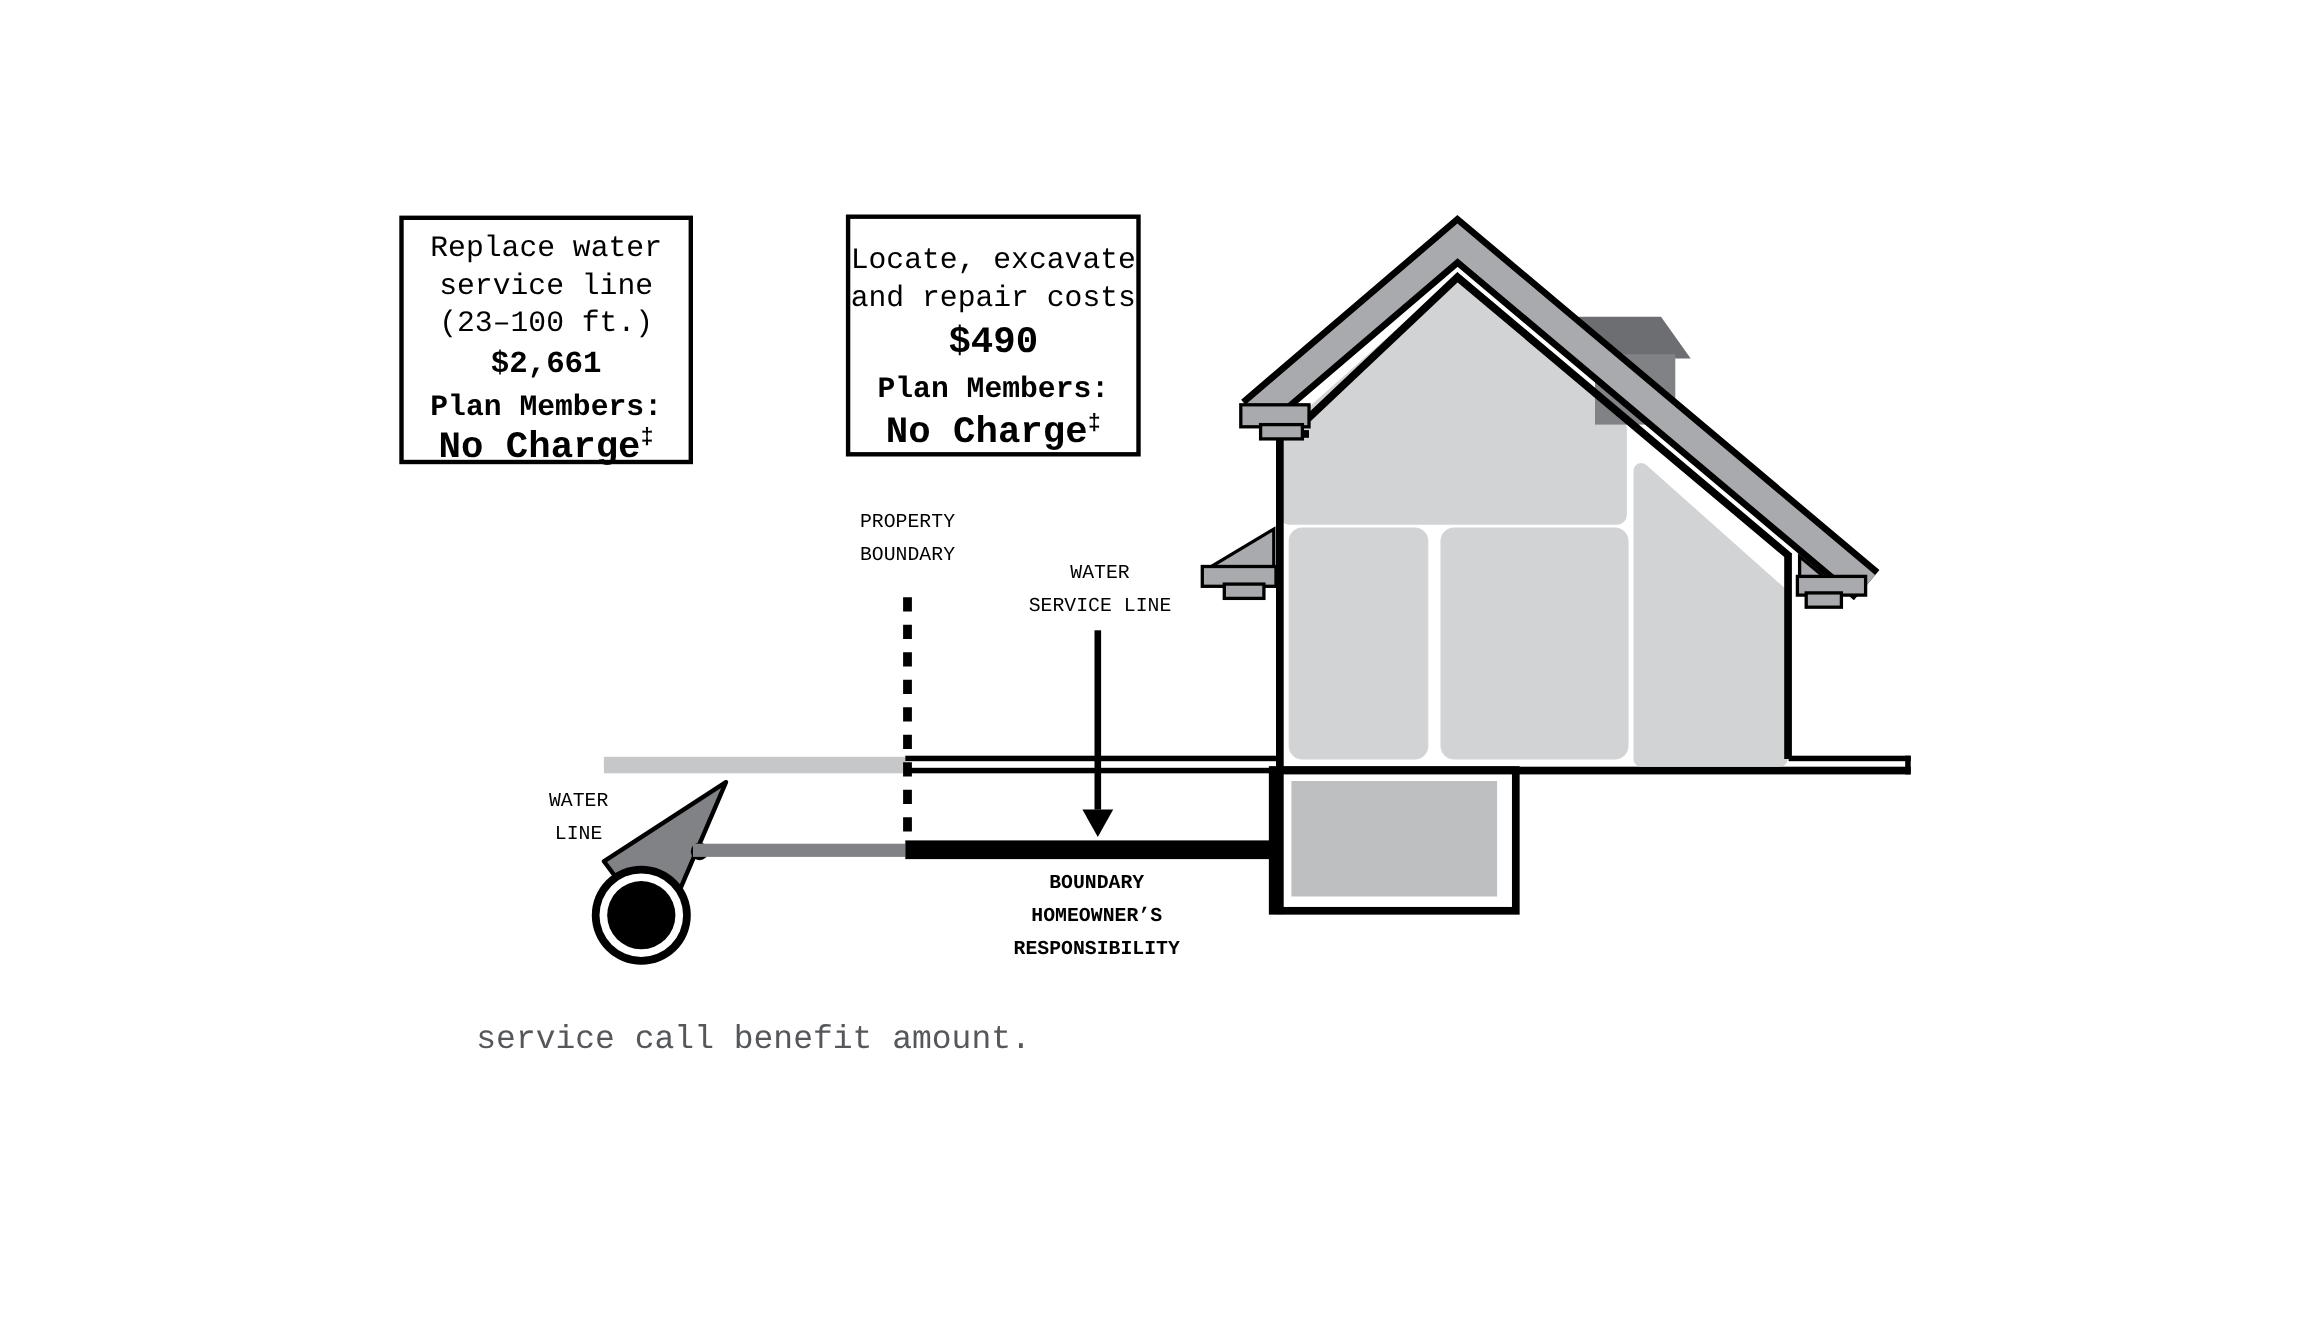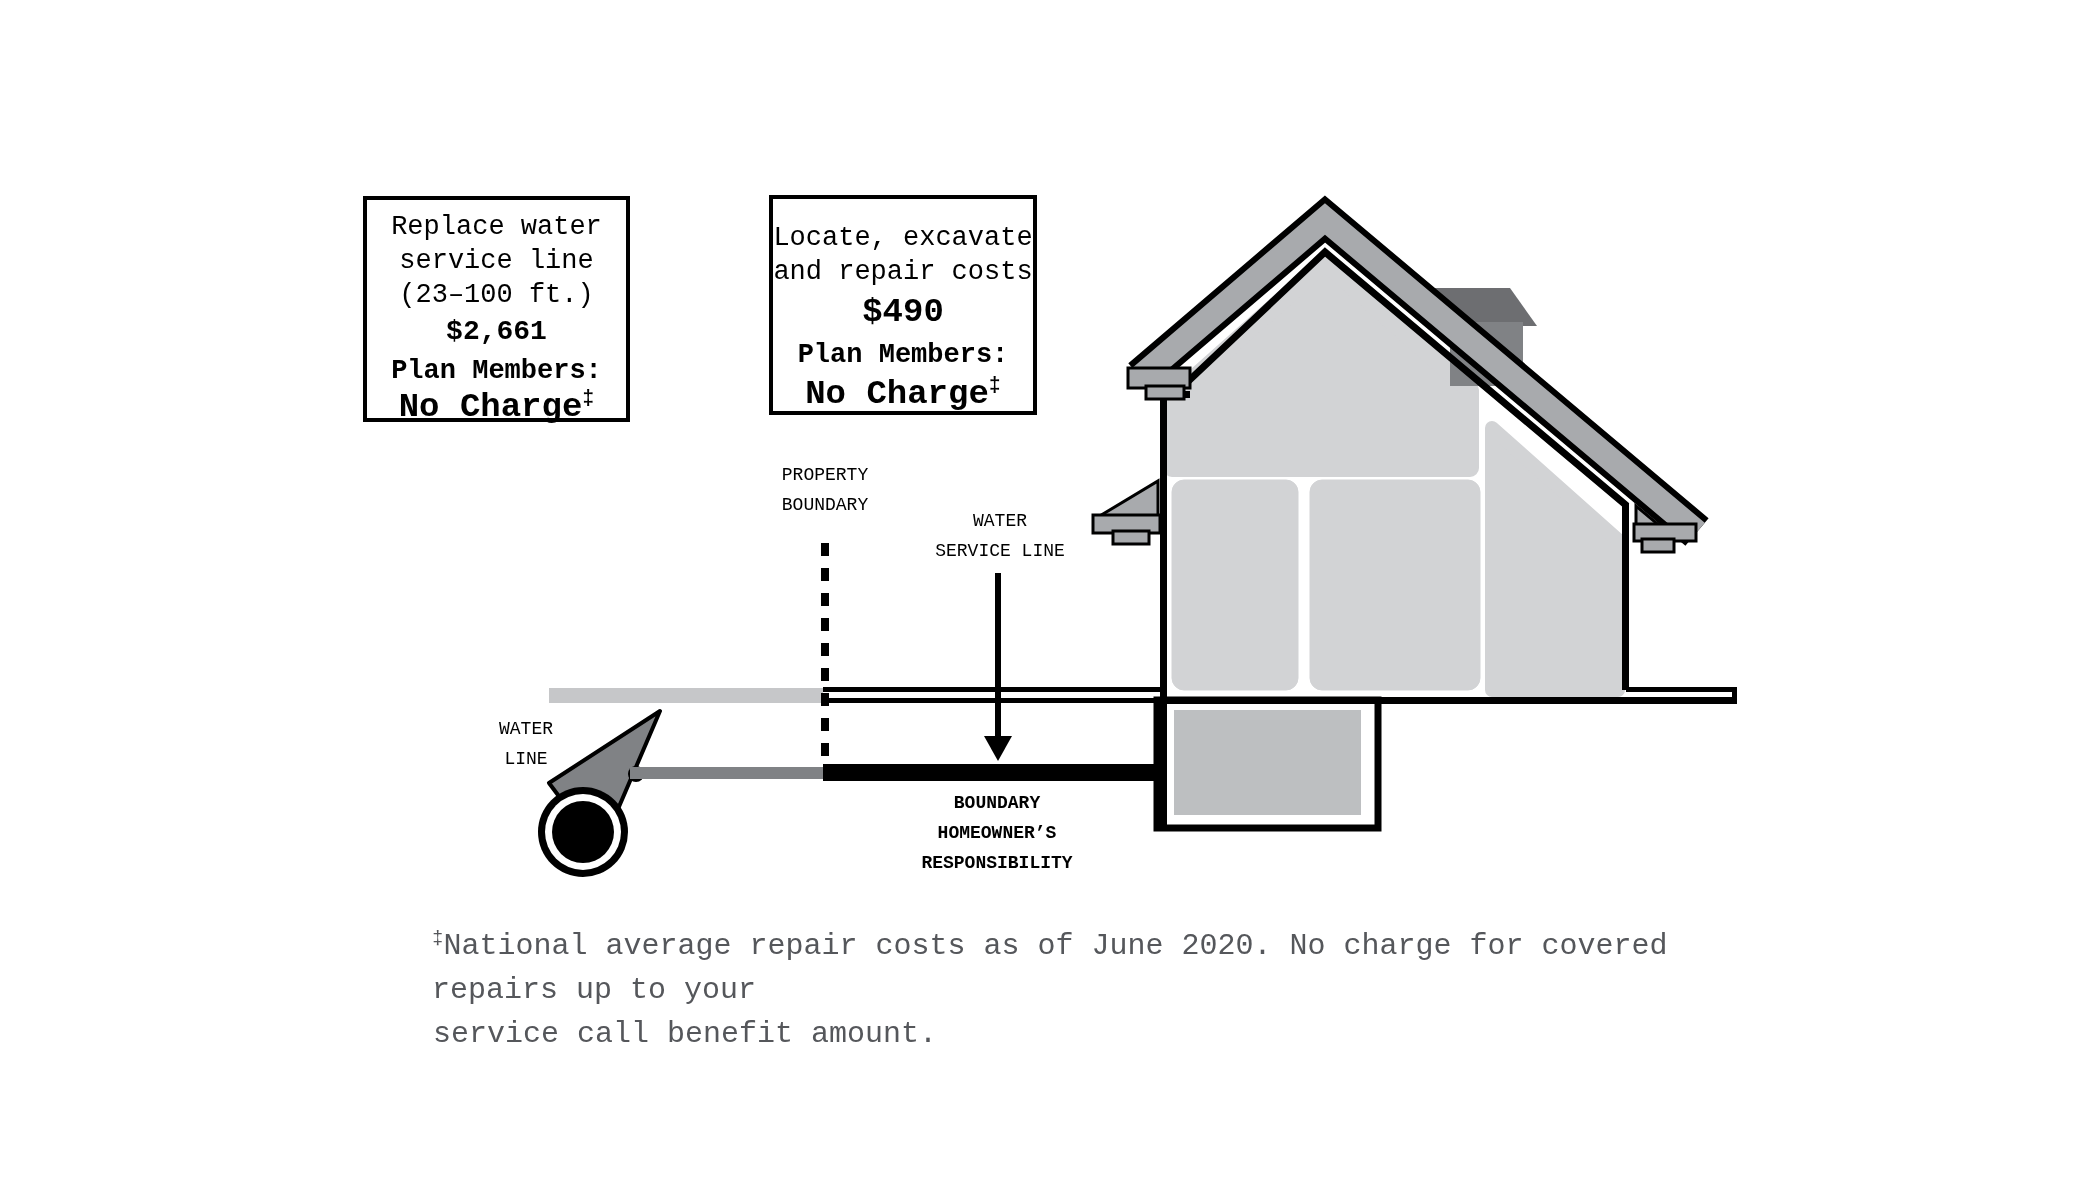--- a/index.html
+++ b/index.html
@@ -157,17 +157,16 @@
     <div>LINE</div>
   </div>
 
   <div class="label label-bold lbl-resp">
     <div>BOUNDARY</div>
     <div>HOMEOWNER’S</div>
     <div>RESPONSIBILITY</div>
   </div>
 
   <div class="footnote">
-    <div class="fn-line"><sup>‡</sup><span>National average repair costs as of June 2020. No charge for covered repairs up to your</span></div>
     <div class="fn-line fn-line2">service call benefit amount.</div>
   </div>
 
 </div>
 
 </body></html>

